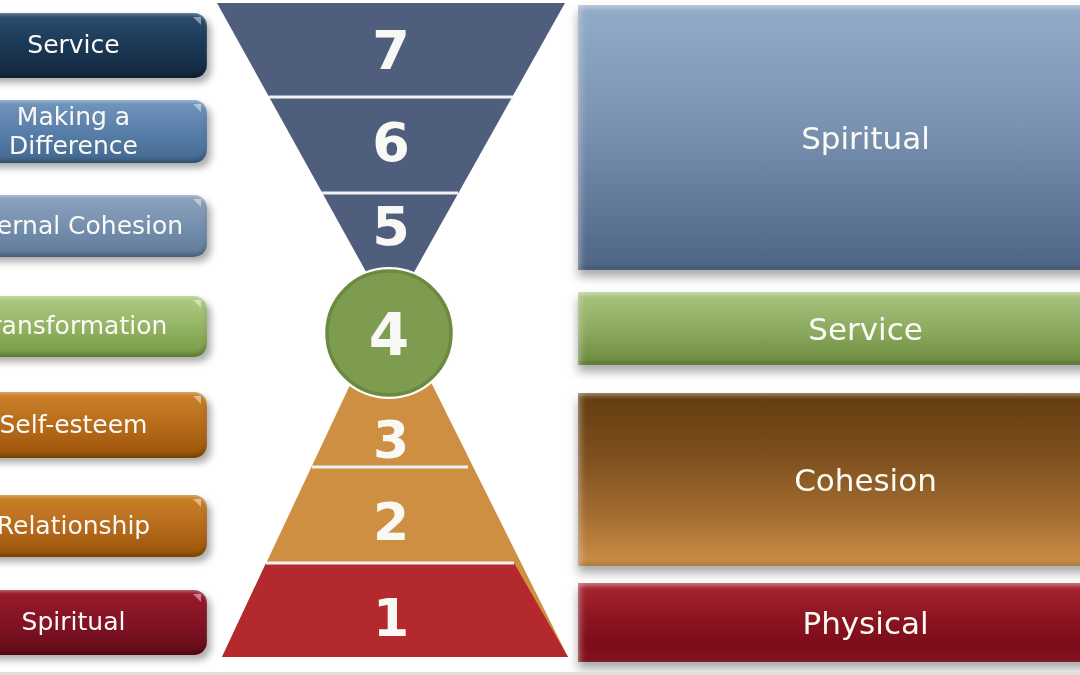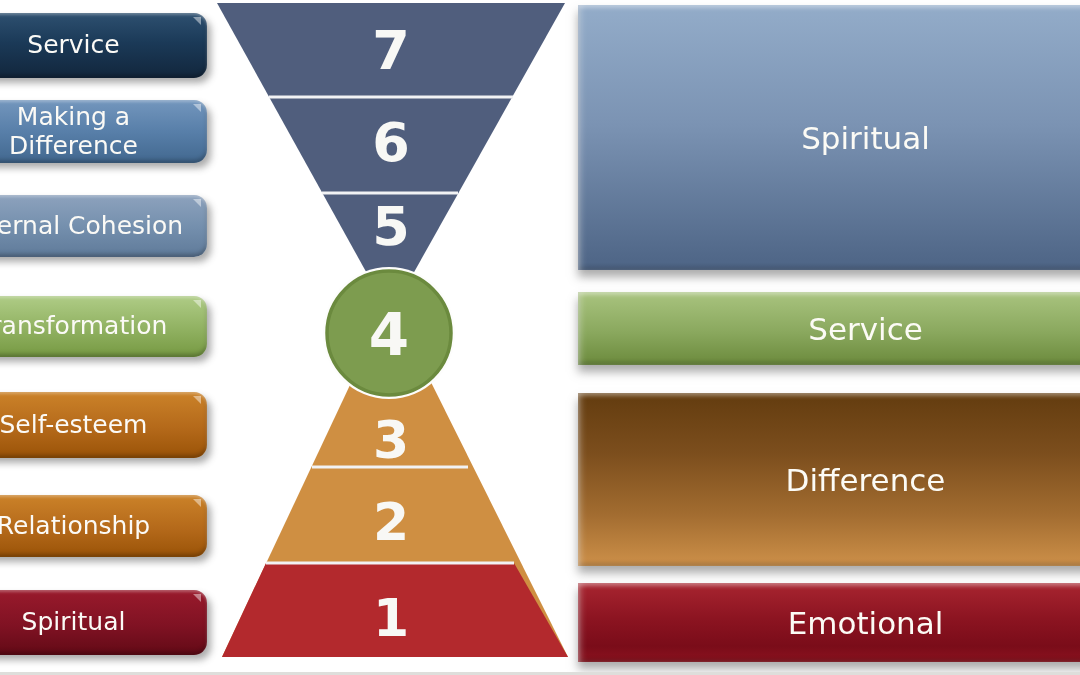--- a/index.html
+++ b/index.html
@@ -109,20 +109,20 @@
     <text x="391" y="636" font-size="52">1</text>
   </svg>
 
   <div class="rbox rb-spiritual">
     <span>Spiritual</span>
   </div>
   <div class="rbox rb-mental">
     <span>Service</span>
   </div>
   <div class="rbox rb-emotional">
-    <span>Difference</span>
+    <span>Cohesion</span>
   </div>
   <div class="rbox rb-physical">
-    <span>Emotional</span>
+    <span>Physical</span>
   </div>
 
   <div class="bottom-edge"></div>
 </div>
 
 </body></html>

